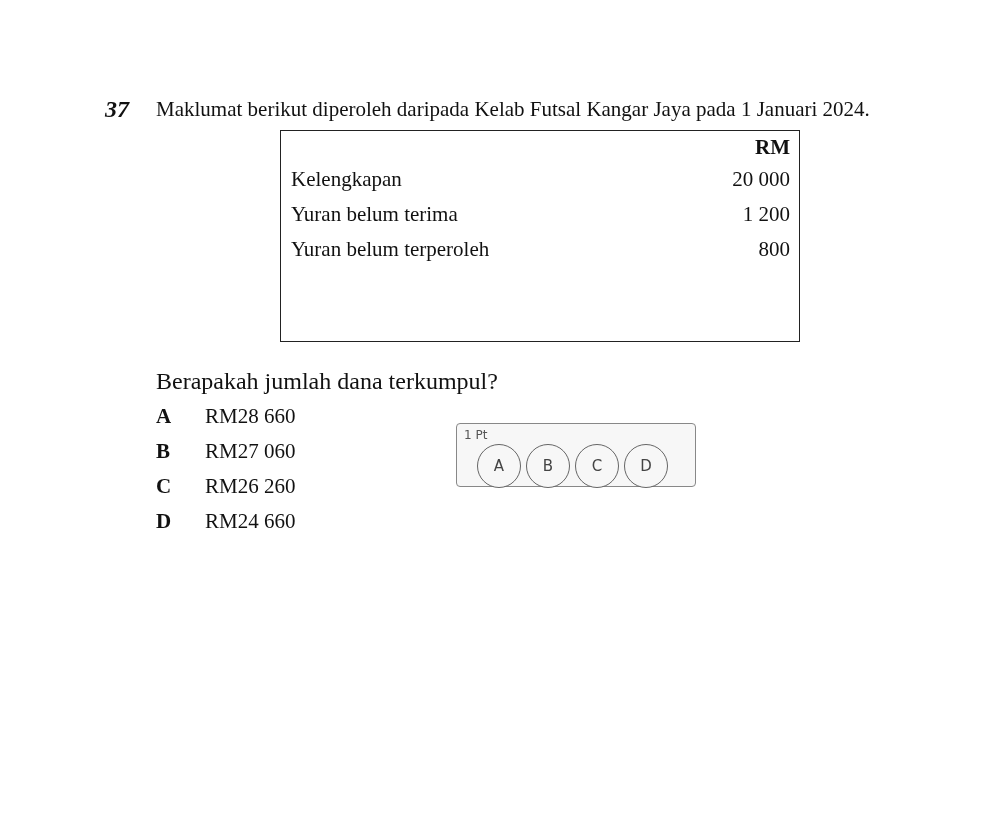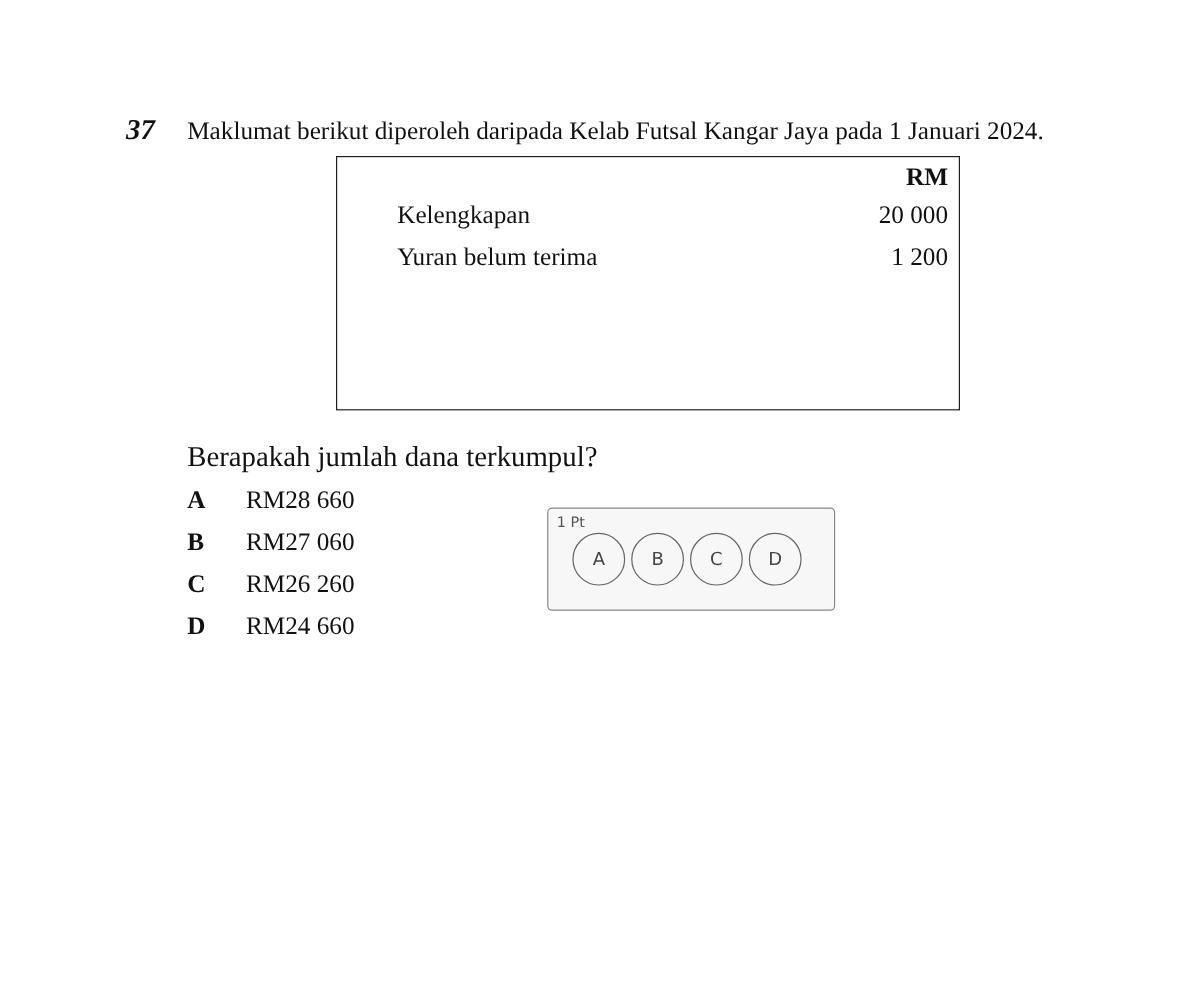--- a/index.html
+++ b/index.html
@@ -4,26 +4,26 @@
   <style>
     html, body { margin: 0; padding: 0; background: #ffffff; }
     body { width: 993px; height: 826px; position: relative; overflow: hidden;
       font-family: "Liberation Serif", "DejaVu Serif", serif; color: #111; }
     .qnum { position: absolute; left: 105px; top: 96px; font-size: 24px; font-weight: bold; line-height: 26px; font-style: italic; }
     .stem { position: absolute; left: 156px; top: 96px; font-size: 21px; line-height: 26px; white-space: nowrap; }
     .info-table { position: absolute; left: 280px; top: 130px; width: 520px; height: 212px;
       border: 1.5px solid #222; box-sizing: border-box; }
     .info-table .hdr { position: absolute; right: 9px; top: 3px; font-weight: bold; font-size: 21px; line-height: 26px; }
     .row { position: absolute; left: 10px; right: 9px; height: 26px; font-size: 21px; line-height: 26px; }
-    .row .lbl { position: absolute; left: 0; margin-left: 40px; }
+    .row .lbl { position: absolute; left: 0; }
     .row .val { position: absolute; right: 0; }
     .question { position: absolute; left: 156px; top: 368px; font-size: 24px; line-height: 26px; white-space: nowrap; }
     .opt { position: absolute; left: 156px; font-size: 21px; line-height: 26px; white-space: nowrap; }
     .opt .letter { font-weight: bold; display: inline-block; width: 49px; }
-    .answer-box { position: absolute; left: 456px; top: 423px; width: 240px; height: 86px;
+    .answer-box { position: absolute; left: 456px; top: 423px; width: 240px; height: 64px;
       border: 1px solid #888; border-radius: 4px; box-sizing: border-box; background: #f7f7f7;
       font-family: "DejaVu Sans", "Liberation Sans", sans-serif; }
     .answer-box .pt { position: absolute; left: 7px; top: 4px; font-size: 12px; color: #555; }
     .bubbles { position: absolute; left: 20px; top: 20px; display: flex; }
     .bubble { width: 44px; height: 44px; border: 1px solid #666; border-radius: 50%; box-sizing: border-box;
       display: flex; align-items: center; justify-content: center; font-size: 15px; color: #444;
       margin-right: 5px; background: #f7f7f7; cursor: pointer; }
   </style>
 </head>
 <body>
@@ -33,20 +33,24 @@
 
 <div class="info-table">
   <div class="hdr">RM</div>
   <div class="row" style="top:35px">
     <span class="lbl">Kelengkapan</span>
     <span class="val">20 000</span>
   </div>
   <div class="row" style="top:70px">
     <span class="lbl">Yuran belum terima</span>
     <span class="val">1 200</span>
+  </div>
+  <div class="row" style="top:105px">
+    <span class="lbl">Yuran belum terperoleh</span>
+    <span class="val">800</span>
   </div>
 </div>
 
 <div class="question">Berapakah jumlah dana terkumpul?</div>
 
 <div class="opt" style="top:403px">
   <span class="letter">A</span><span>RM28 660</span>
 </div>
 <div class="opt" style="top:438px">
   <span class="letter">B</span><span>RM27 060</span>

